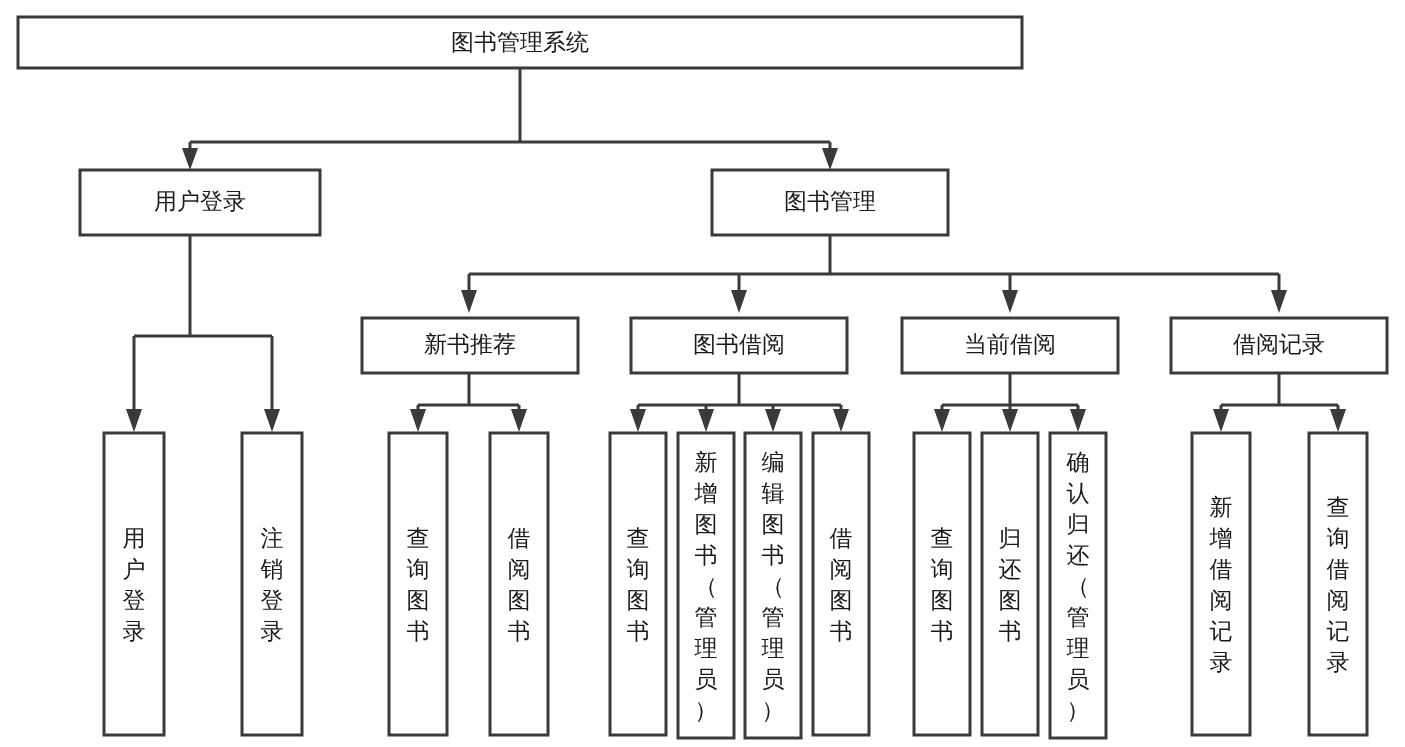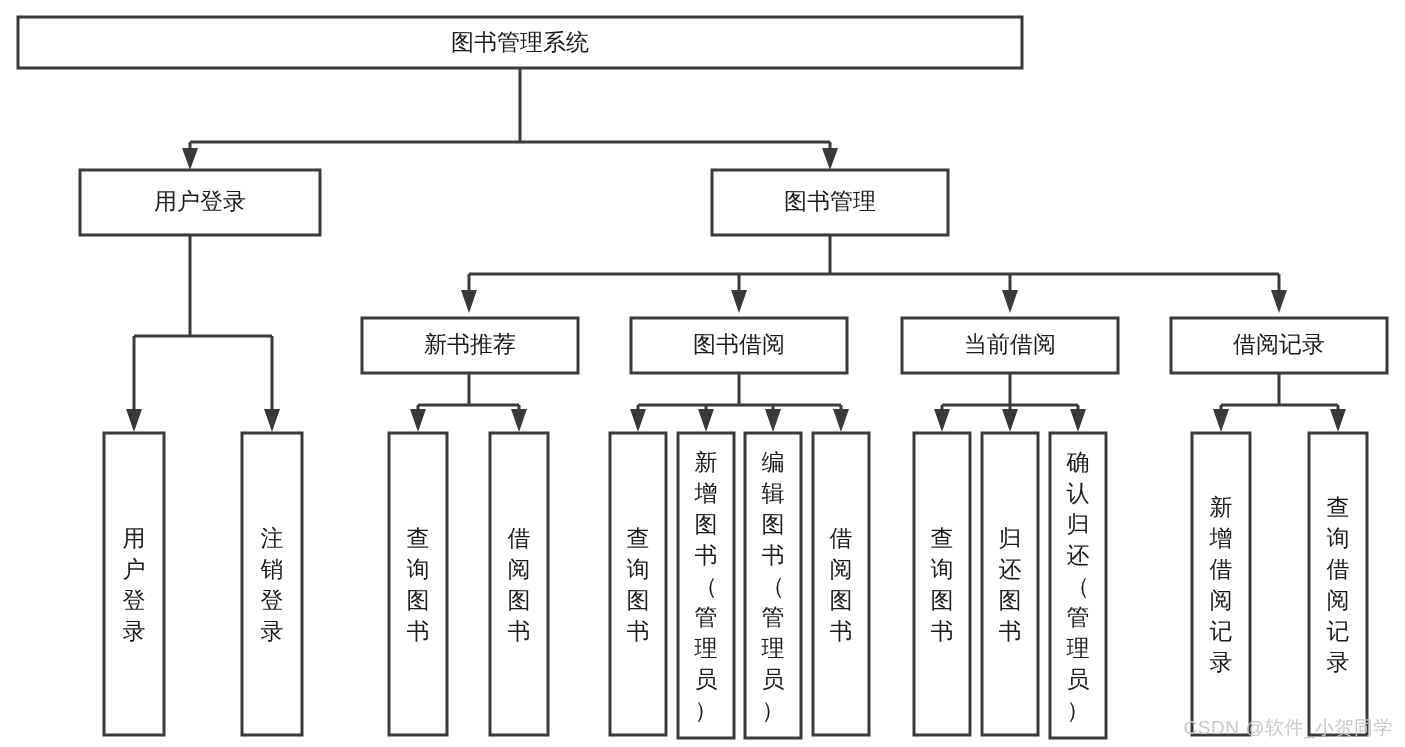--- a/index.html
+++ b/index.html
@@ -223,14 +223,13 @@
       <rect class="node-rect" x="1192" y="433" width="58" height="302"></rect>
       <text class="node-label-v vtext" x="1221"><tspan x="1221" y="515.18">新</tspan><tspan x="1221" y="546.18">增</tspan><tspan x="1221" y="577.18">借</tspan><tspan x="1221" y="608.18">阅</tspan><tspan x="1221" y="639.18">记</tspan><tspan x="1221" y="670.18">录</tspan></text>
     </g>
     <g>
       <rect class="node-rect" x="1309" y="433" width="58" height="302"></rect>
       <text class="node-label-v vtext" x="1338"><tspan x="1338" y="515.18">查</tspan><tspan x="1338" y="546.18">询</tspan><tspan x="1338" y="577.18">借</tspan><tspan x="1338" y="608.18">阅</tspan><tspan x="1338" y="639.18">记</tspan><tspan x="1338" y="670.18">录</tspan></text>
     </g>
 
   </svg>
 
-  <div class="watermark">CSDN @软件_小贺同学</div>
 </div>
 
 </body></html>

